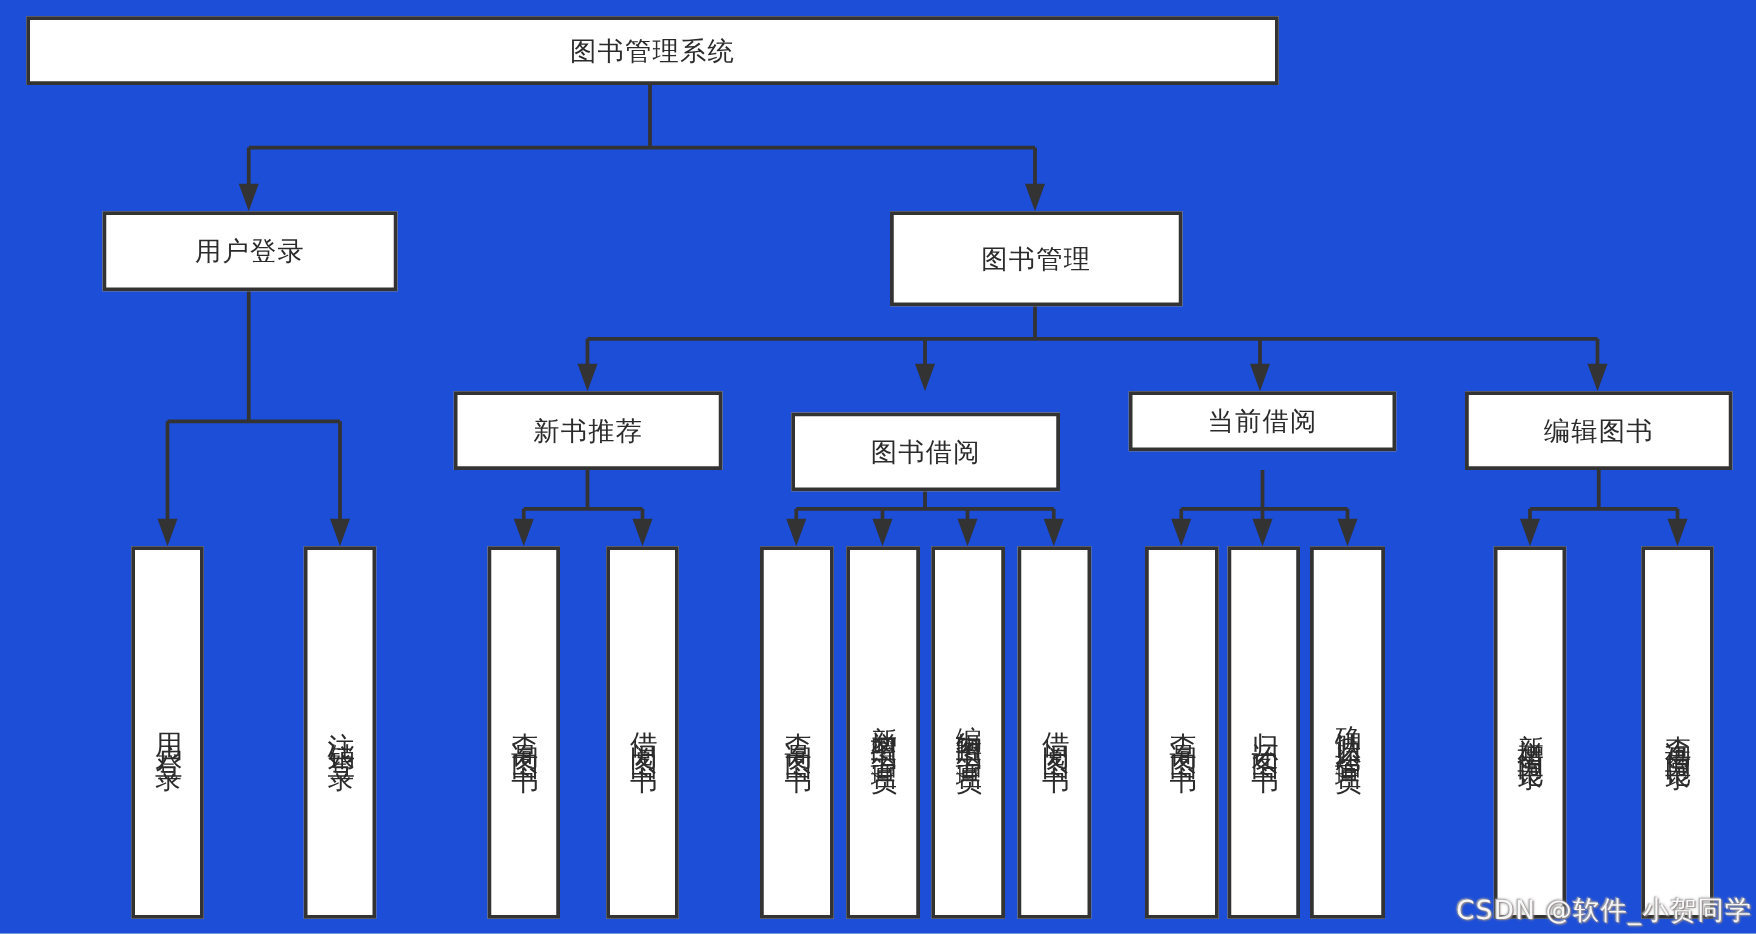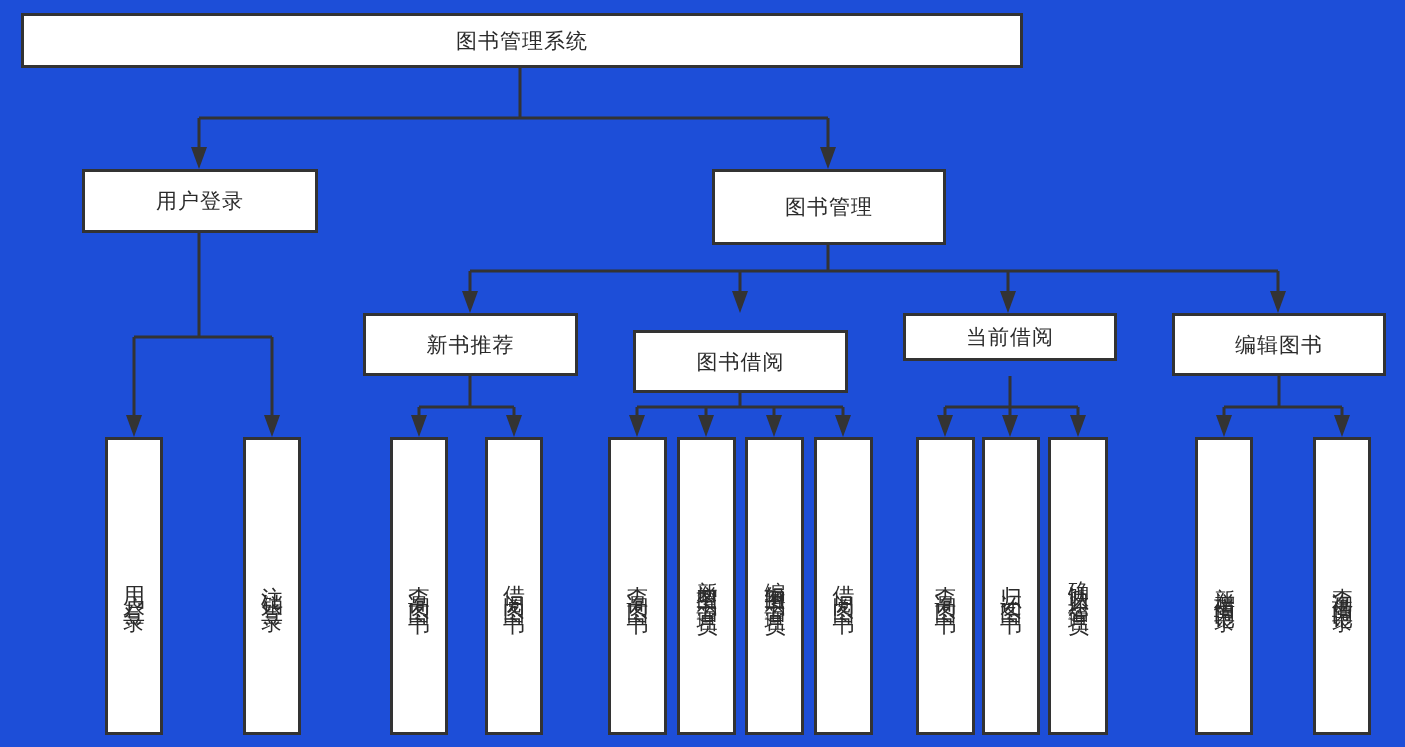--- a/index.html
+++ b/index.html
@@ -134,14 +134,15 @@
     <span class="vlabel tight">确认归还（管理员）</span>
   </div>
 
   <div class="box" style="left:1195px; top:437px; width:58px; height:298px;">
     <span class="vlabel tight">新增借阅记录</span>
   </div>
   <div class="box" style="left:1313px; top:437px; width:58px; height:298px;">
     <span class="vlabel tight">查询借阅记录</span>
   </div>
 
+  <div id="watermark">CSDN @软件_小贺同学</div>
 
 </div>
 
 </body></html>

